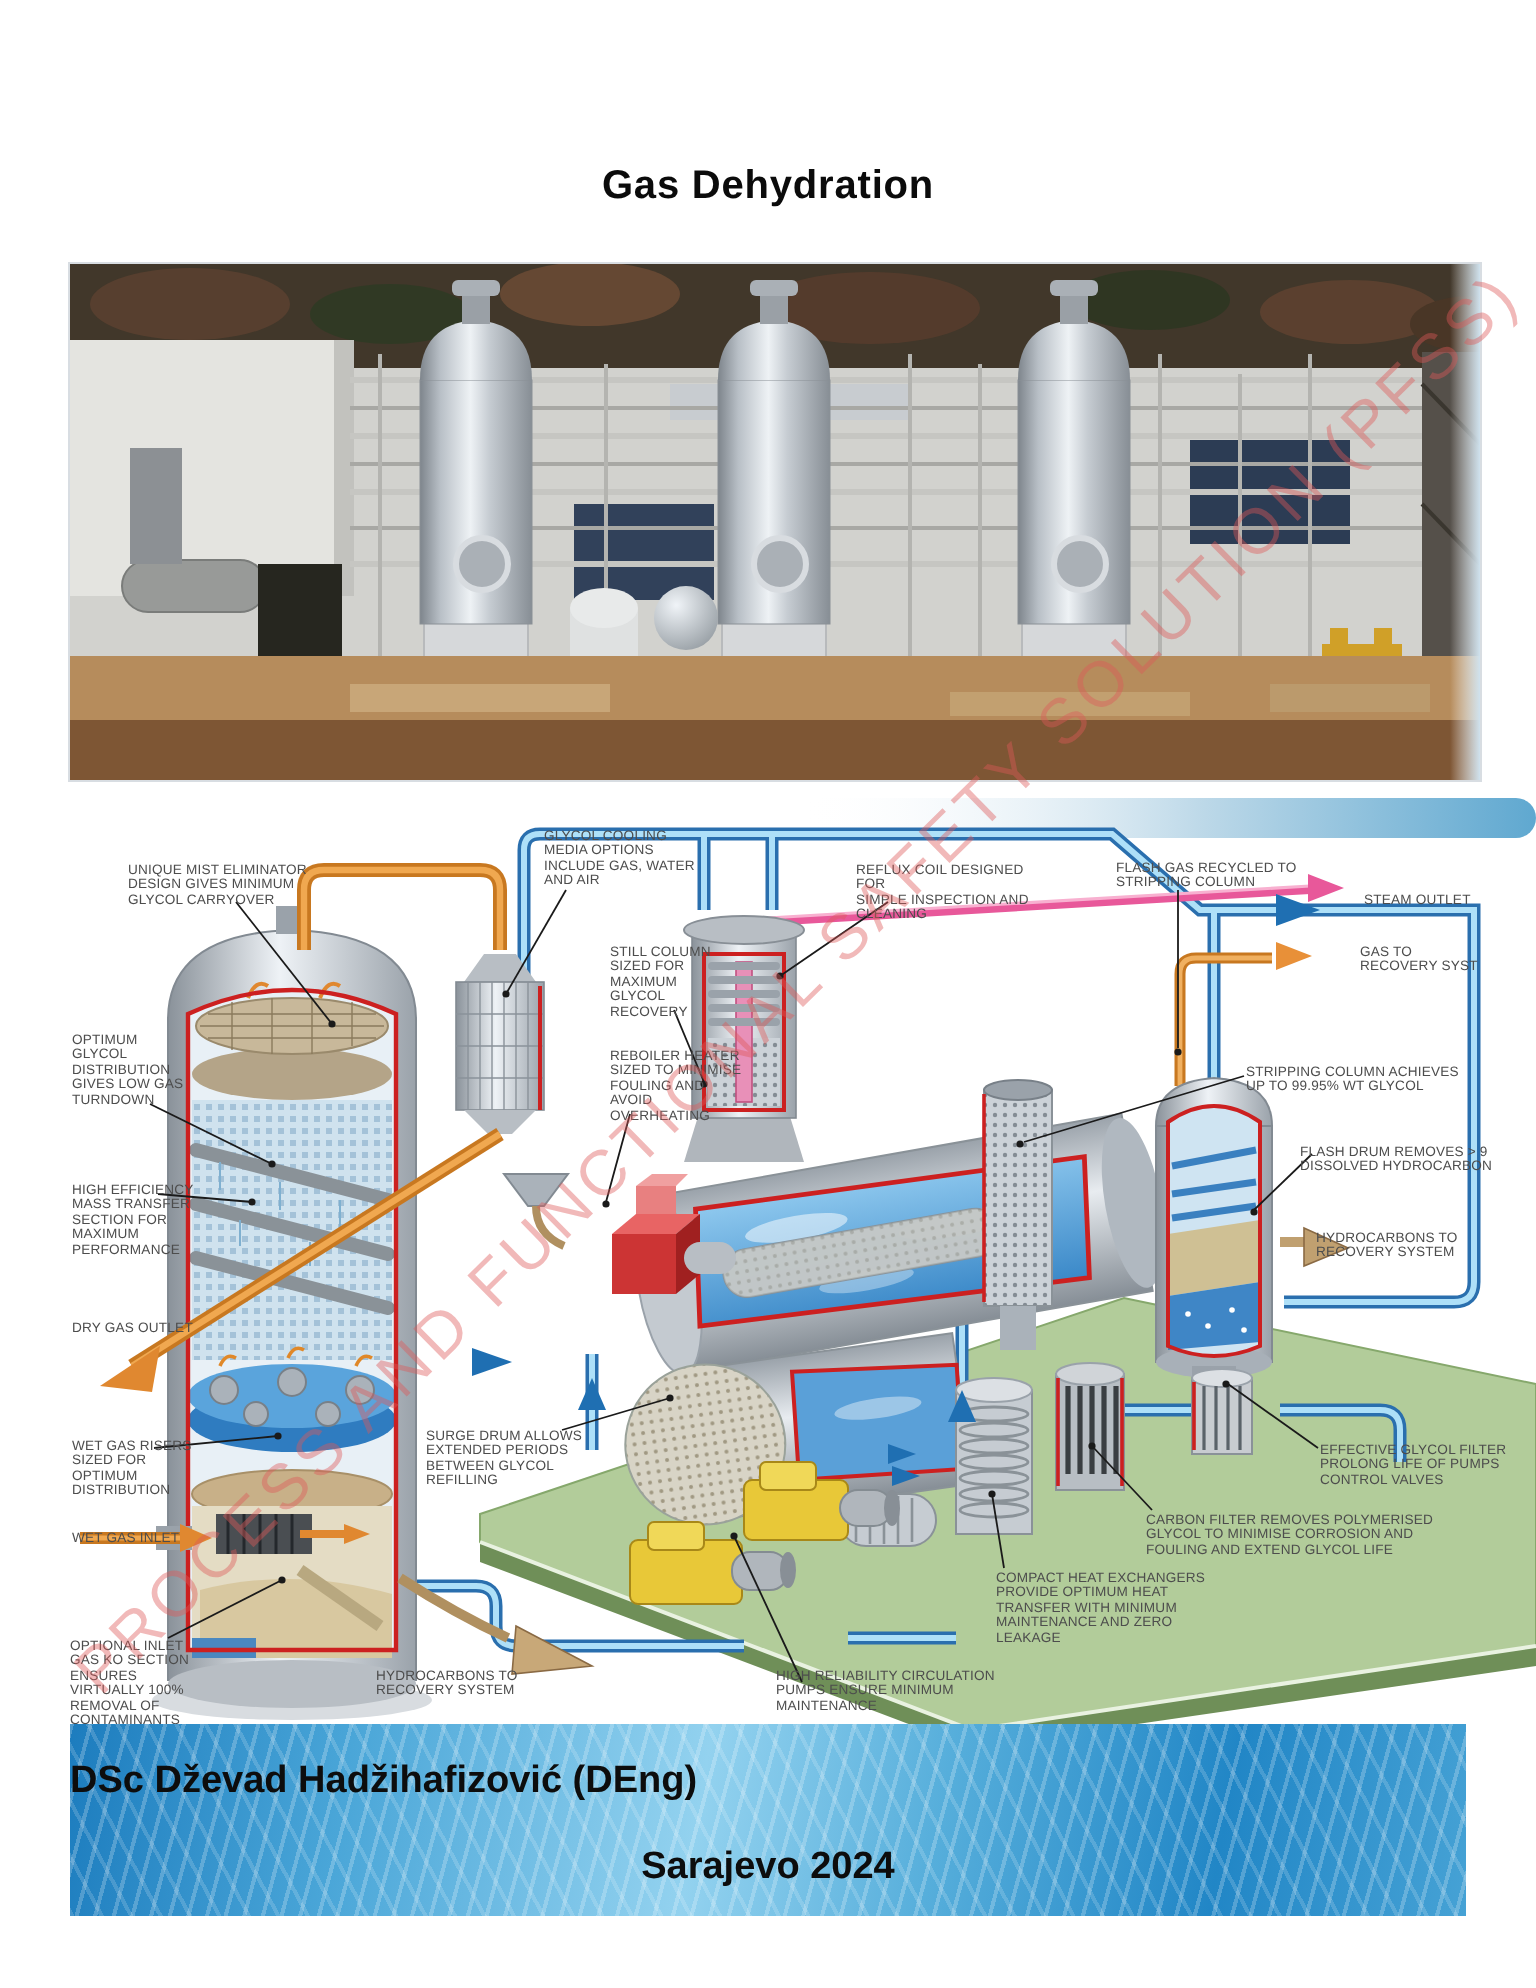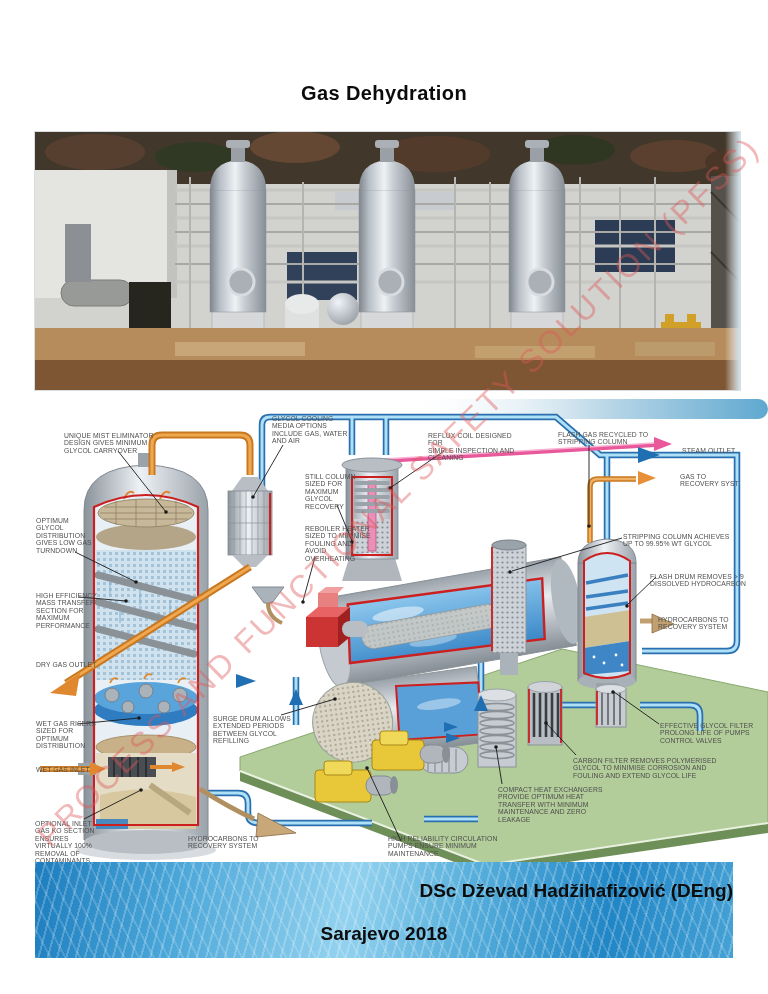--- a/index.html
+++ b/index.html
@@ -13,21 +13,21 @@
   .lbl{position:absolute;font-size:6.8px;line-height:1.1;color:#4d4d4d;white-space:pre-line;
        letter-spacing:.1px;z-index:3;}
   .watermark{position:absolute;left:30px;top:828px;transform:rotate(-44.5deg);transform-origin:0 0;
        font-size:32px;letter-spacing:3px;color:rgba(222,88,88,.42);white-space:nowrap;z-index:6;
        font-family:"Liberation Sans",sans-serif;}
   .footer{position:absolute;left:35px;top:862px;width:698px;height:96px;z-index:7;
        background:
         repeating-linear-gradient(105deg, rgba(255,255,255,.22) 0 2px, rgba(255,255,255,0) 2px 9px),
         repeating-linear-gradient(62deg, rgba(255,255,255,.16) 0 2px, rgba(255,255,255,0) 2px 13px),
         linear-gradient(100deg,#1c7cbe 0%,#4aa6d8 20%,#93d2ef 45%,#56aedb 62%,#2186c6 82%,#46a2d5 100%);}
-  .footer .line1{position:absolute;left:0;top:18px;width:100%;text-align:right;
+  .footer .line1{position:absolute;left:0;top:18px;width:100%;text-align:left;
        font-size:19px;font-weight:bold;color:#0d0d0d;}
   .footer .line2{position:absolute;left:0;top:61px;width:100%;text-align:center;
        font-size:19px;font-weight:bold;color:#0d0d0d;}
 </style>
 </head>
 <body>
 
 <div class="page-title">Gas Dehydration</div>
 
 <div class="photo">
@@ -589,14 +589,14 @@
 RECOVERY SYSTEM</div>
   <div class="lbl" style="left:388px;top:440px;width:118px">HIGH RELIABILITY CIRCULATION
 PUMPS ENSURE MINIMUM
 MAINTENANCE</div>
 </div>
 
 <div class="watermark">PROCESS AND FUNCTIONAL SAFETY SOLUTION (PFSS)</div>
 
 <div class="footer">
   <div class="line1">DSc Dževad Hadžihafizović (DEng)</div>
-  <div class="line2">Sarajevo 2018</div>
+  <div class="line2">Sarajevo 2024</div>
 </div>
 
 </body></html>

